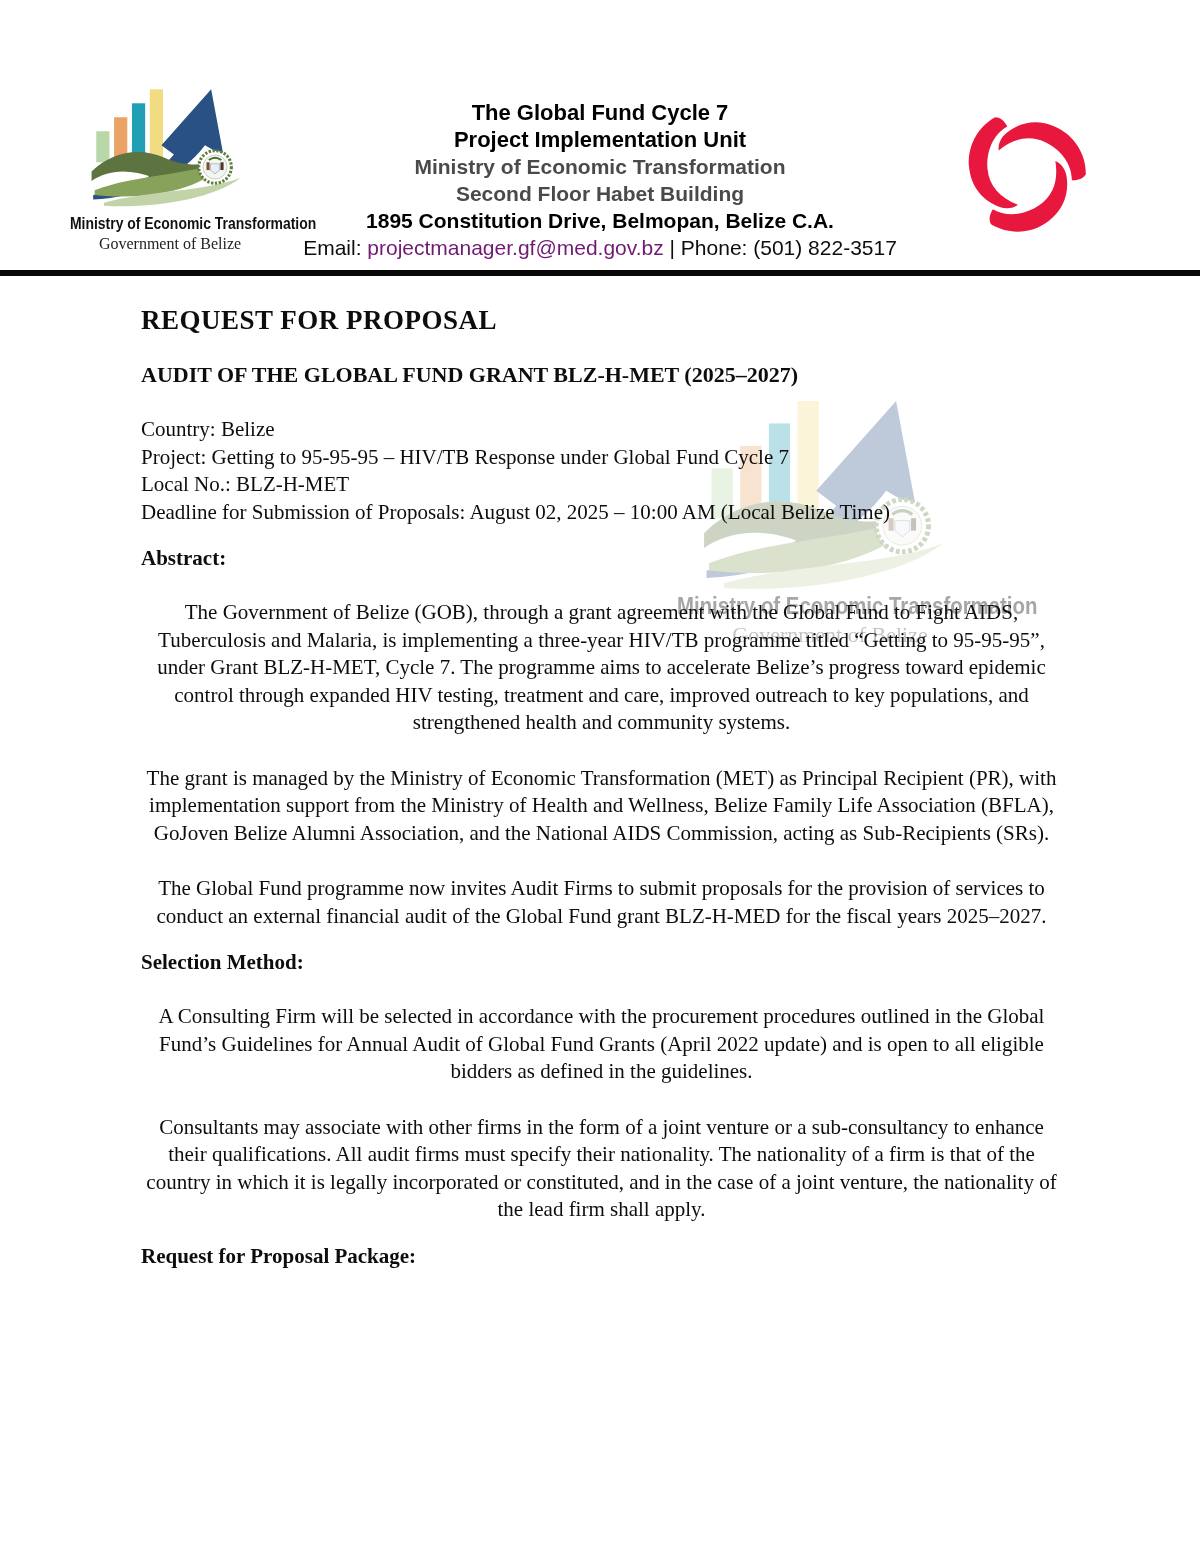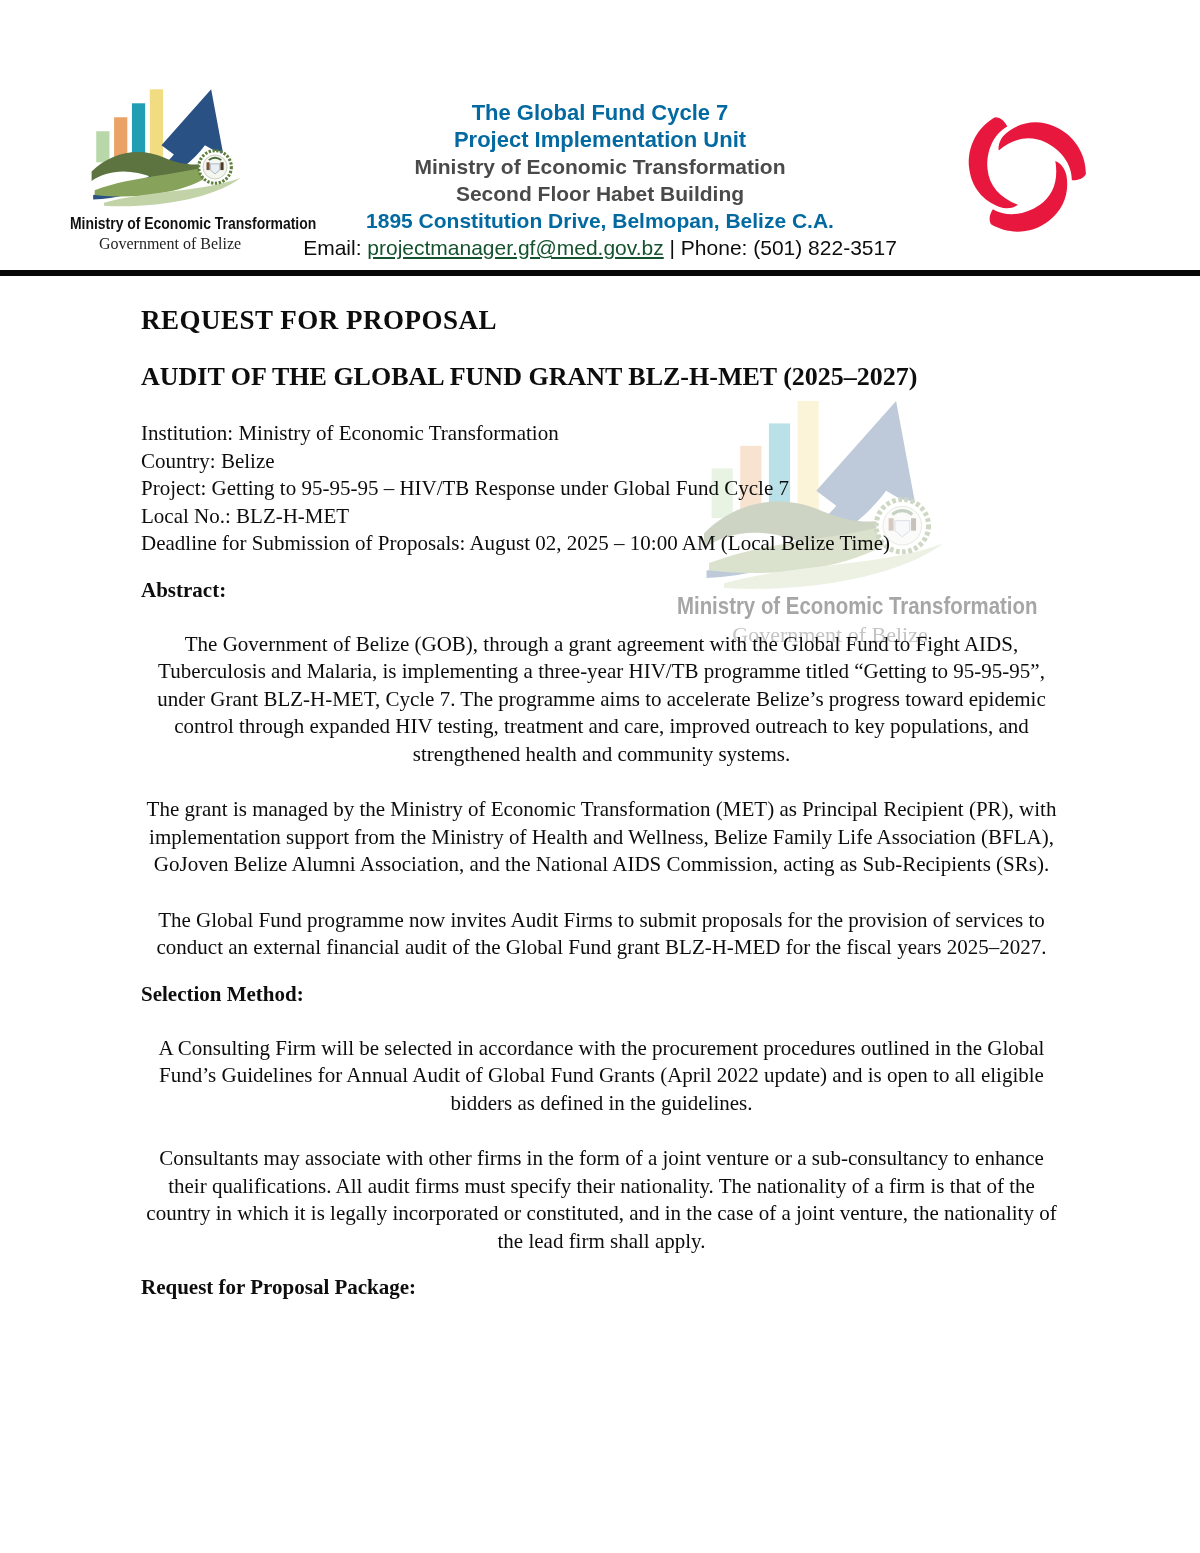--- a/index.html
+++ b/index.html
@@ -22,43 +22,43 @@
     font-family:"Liberation Sans", sans-serif;
     font-weight:bold; font-size:17px; color:#111; white-space:nowrap;
     transform:scaleX(0.82); transform-origin:center; margin-top:2px;
   }
   .org-caption { font-family:"Liberation Serif", serif; font-size:16px; color:#222; margin-top:1px; }
 
   .head-center {
     position:absolute; left:280px; top:99px; width:640px; text-align:center;
     font-family:"Liberation Sans", sans-serif; line-height:27px;
   }
-  .hc-line { font-weight:bold; font-size:22px; color:#0369a1; }
+  .hc-line { font-weight:bold; font-size:22px; color:#000000; }
   .hc-line.sz2 { font-size:21px; }
   .hc-line.gray { color:#4a4a4a; font-size:21px; }
   .hc-contact { font-weight:normal; font-size:21px; color:#0d0d0d; }
-  .hc-contact .email { text-decoration:underline; color:#14532d; cursor:pointer; }
+  .hc-contact .email { color:#701a75; cursor:pointer; }
 
   .gf-logo { position:absolute; left:948px; top:90px; width:152px; height:164px; }
 
   .rule { position:absolute; left:0; top:270px; width:1200px; height:6px; background:#070707; z-index:2; }
 
   
   .watermark { position:absolute; left:650px; top:386px; width:360px; text-align:center; z-index:0; }
   .wm-svg { width:266px; height:212px; display:block; margin:0 auto; opacity:0.30; }
   .wm-line1 {
     font-family:"Liberation Sans", sans-serif; font-weight:bold; font-size:24px;
     color:#a6a6a6; white-space:nowrap; transform:scaleX(0.85); transform-origin:center; margin-top:-6px;
   }
   .wm-line2 { font-family:"Liberation Serif", serif; font-size:22px; color:#c4c4c4; margin-top:2px; }
 
   
   .doc { position:absolute; left:141px; top:305px; width:921px; z-index:1; }
   .doc-title { font-size:27px; font-weight:bold; letter-spacing:0.5px; }
-  .doc-subject { font-size:26px; font-weight:bold; margin-top:26px; }
+  .doc-subject { font-size:22px; font-weight:bold; margin-top:26px; }
   .meta { margin-top:28px; }
   .meta-line { font-size:21px; line-height:27.5px; }
   .sec-heading { font-size:21px; font-weight:bold; margin-top:20px; }
   .para { font-size:21px; line-height:27.5px; margin-top:28px; text-align:center; }
 </style>
 </head>
 <body>
 
 <svg width="0" height="0" style="position:absolute" aria-hidden="true">
   <symbol id="ministry-logo-symbol" viewBox="0 0 210 170">
@@ -121,21 +121,20 @@
     </svg>
     <div class="wm-line1">Ministry of Economic Transformation</div>
     <div class="wm-line2">Government of Belize</div>
   </div>
 
   <main class="doc">
     <h1 class="doc-title">REQUEST FOR PROPOSAL</h1>
     <h2 class="doc-subject">AUDIT OF THE GLOBAL FUND GRANT BLZ-H-MET (2025–2027)</h2>
 
     <div class="meta">
-      <div class="meta-line">Institution: Ministry of Economic Transformation</div>
       <div class="meta-line">Country: Belize</div>
       <div class="meta-line">Project: Getting to 95-95-95 – HIV/TB Response under Global Fund Cycle 7</div>
       <div class="meta-line">Local No.: BLZ-H-MET</div>
       <div class="meta-line">Deadline for Submission of Proposals: August 02, 2025 – 10:00 AM (Local Belize Time)</div>
     </div>
 
     <h3 class="sec-heading">Abstract:</h3>
     <p class="para">The Government of Belize (GOB), through a grant agreement with the Global Fund to Fight AIDS, Tuberculosis and Malaria, is implementing a three-year HIV/TB programme titled “Getting to 95-95-95”, under Grant BLZ-H-MET, Cycle 7. The programme aims to accelerate Belize’s progress toward epidemic control through expanded HIV testing, treatment and care, improved outreach to key populations, and strengthened health and community systems.</p>
     <p class="para">The grant is managed by the Ministry of Economic Transformation (MET) as Principal Recipient (PR), with implementation support from the Ministry of Health and Wellness, Belize Family Life Association (BFLA), GoJoven Belize Alumni Association, and the National AIDS Commission, acting as Sub-Recipients (SRs).</p>
     <p class="para">The Global Fund programme now invites Audit Firms to submit proposals for the provision of services to conduct an external financial audit of the Global Fund grant BLZ-H-MED for the fiscal years 2025–2027.</p>

